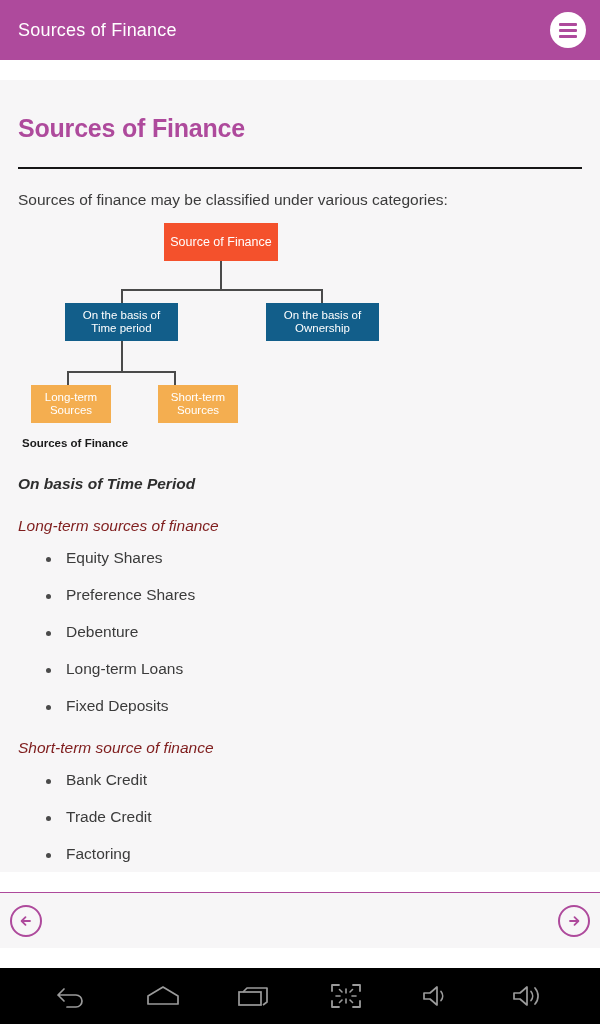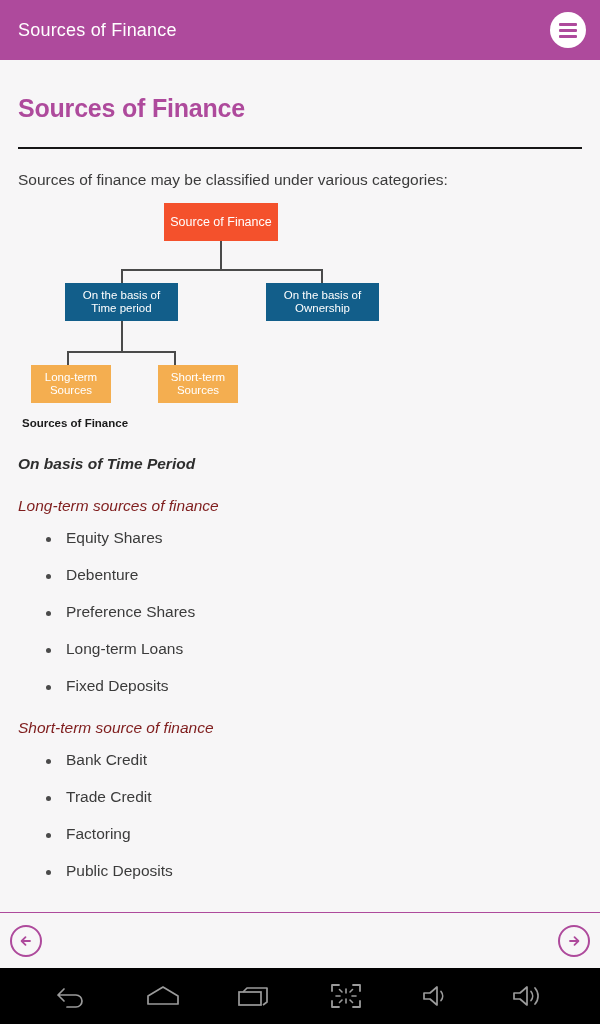--- a/index.html
+++ b/index.html
@@ -11,20 +11,21 @@
     background: #ffffff;
     overflow: hidden;
   }
 
   #app {
     position: relative;
     width: 600px;
     height: 1024px;
     display: flex;
     flex-direction: column;
+    gap: 20px;
   }
 
   
   .appbar {
     height: 60px;
     min-height: 60px;
     background: #AE4A9C;
     display: flex;
     align-items: center;
     justify-content: space-between;
@@ -287,22 +288,22 @@
 
       </div>
       <div class="diagram-caption">Sources of Finance</div>
     </div>
 
     <div class="sec-head">On basis of Time Period</div>
 
     <div class="sub-head">Long-term sources of finance</div>
     <ul class="bullets">
       <li>Equity Shares</li>
+      <li>Preference Shares</li>
       <li>Debenture</li>
-      <li>Preference Shares</li>
       <li>Long-term Loans</li>
       <li>Fixed Deposits</li>
     </ul>
 
     <div class="sub-head">Short-term source of finance</div>
     <ul class="bullets">
       <li>Bank Credit</li>
       <li>Trade Credit</li>
       <li>Factoring</li>
       <li>Public Deposits</li>

